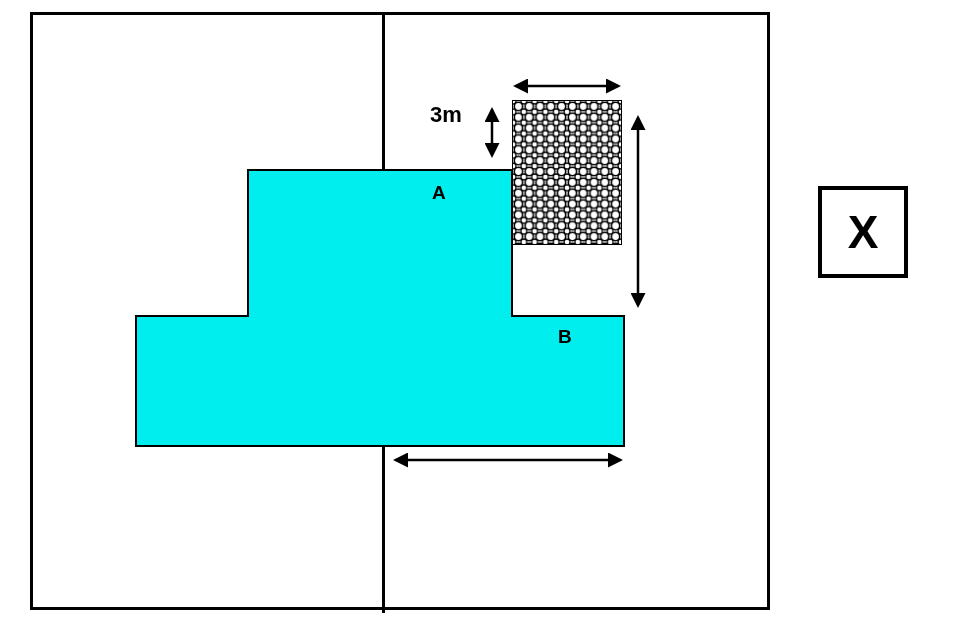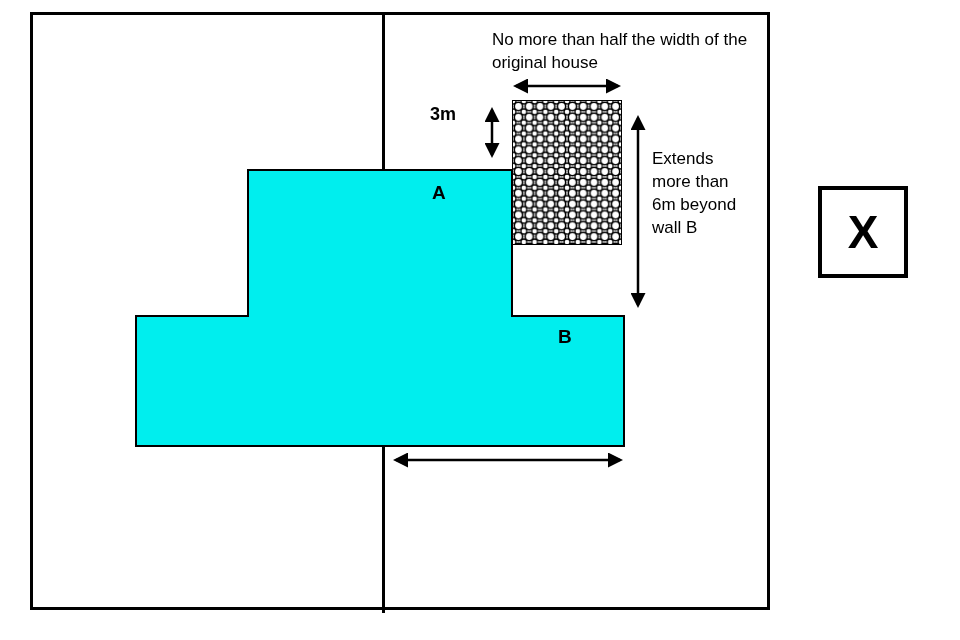--- a/index.html
+++ b/index.html
@@ -82,21 +82,21 @@
     left: 416px;
     top: 482px;
     width: 290px;
     font-size: 17px;
     line-height: 23px;
   }
   .label-3m {
     left: 430px;
     top: 103px;
     font-weight: bold;
-    font-size: 18px;
+    font-size: 22px;
   }
   .label-A {
     left: 432px;
     top: 181px;
     font-weight: bold;
     font-size: 19px;
   }
   .label-B {
     left: 558px;
     top: 325px;
@@ -167,22 +167,20 @@
 
     <line x1="516" y1="86" x2="618" y2="86" stroke="#000000" stroke-width="2.5" marker-start="url(#arrHead)" marker-end="url(#arrHead)"></line>
 
     <line x1="492" y1="110" x2="492" y2="155" stroke="#000000" stroke-width="2.5" marker-start="url(#arrHead)" marker-end="url(#arrHead)"></line>
 
     <line x1="638" y1="118" x2="638" y2="305" stroke="#000000" stroke-width="2.5" marker-start="url(#arrHead)" marker-end="url(#arrHead)"></line>
 
     <line x1="396" y1="460" x2="620" y2="460" stroke="#000000" stroke-width="2.5" marker-start="url(#arrHead)" marker-end="url(#arrHead)"></line>
   </svg>
 
-  <div class="txt note-top">No more than half the width of the original house</div>
-  <div class="txt note-right">Extends more than 6m beyond wall B</div>
 
   <div class="txt label-3m">3m</div>
   <div class="txt label-A">A</div>
   <div class="txt label-B">B</div>
 
   <div class="x-box">
     <span>X</span>
   </div>
 
 </div>

